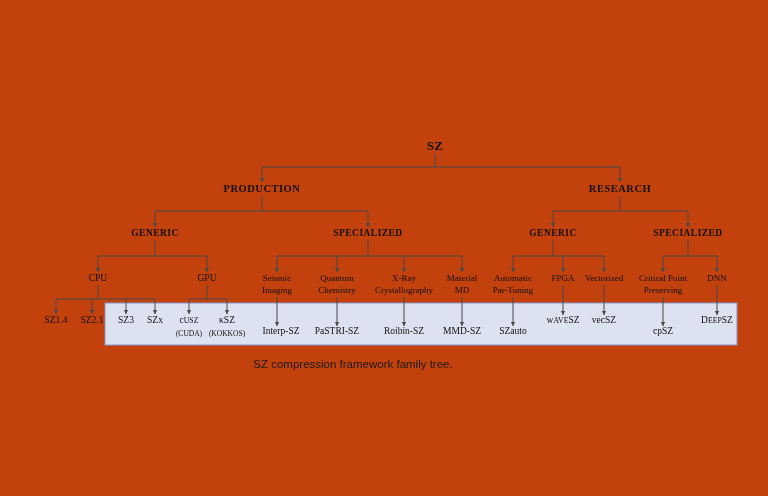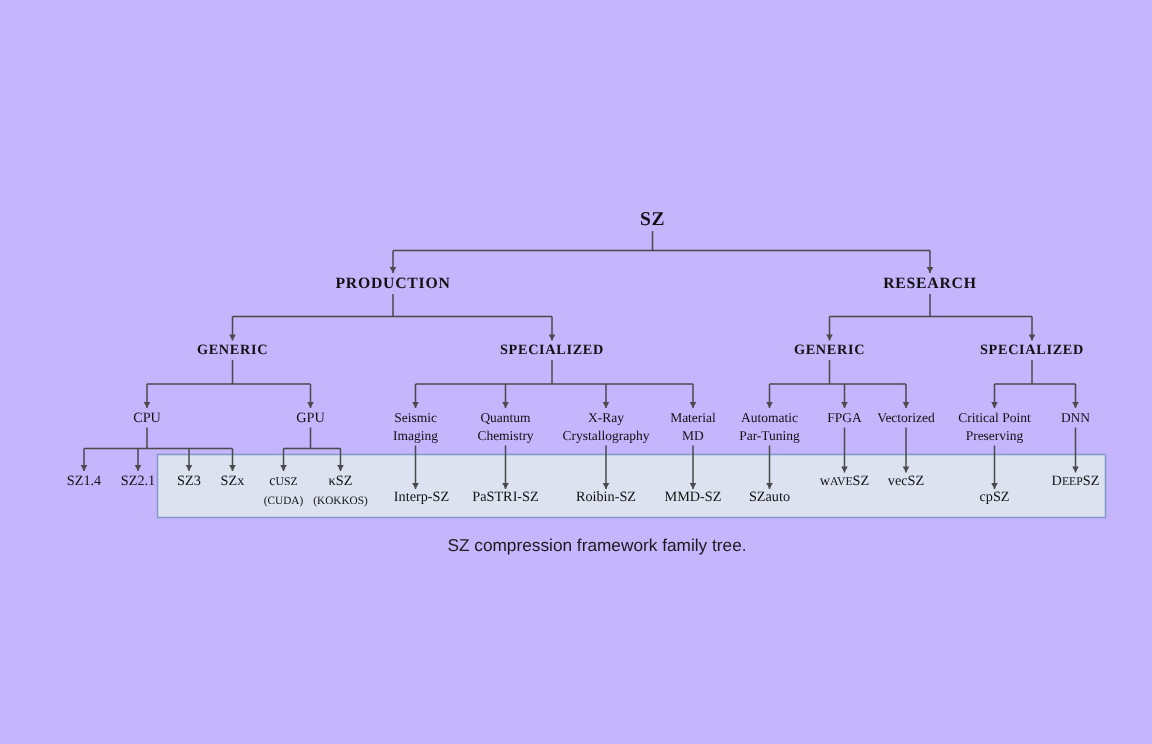--- a/index.html
+++ b/index.html
@@ -4,21 +4,21 @@
 <style>
   html, body {
     margin: 0;
     padding: 0;
     background: #ffffff;
   }
   #figure {
     position: relative;
     width: 768px;
     height: 496px;
-    background: #c4b5fd;
+    background: #c2410c;
     font-family: "Liberation Serif", serif;
     overflow: hidden;
   }
   #tree-svg {
     position: absolute;
     left: 0;
     top: 0;
     width: 768px;
     height: 496px;
   }
@@ -77,21 +77,20 @@
   }
   .caption {
     position: absolute;
     left: 0;
     top: 358px;
     width: 706px;
     text-align: center;
     font-family: "Liberation Sans", sans-serif;
     font-size: 11.5px;
     color: #1a1a1a;
-    margin-left: 45px;
   }
 </style>
 </head>
 <body>
 
 <div id="figure">
 
   <svg id="tree-svg" viewBox="0 0 768 496">
 
     <rect class="highlight-box" id="hl-box" x="105" y="303" width="632" height="42" fill="#dde2f1" stroke="#8497c9"></rect>

